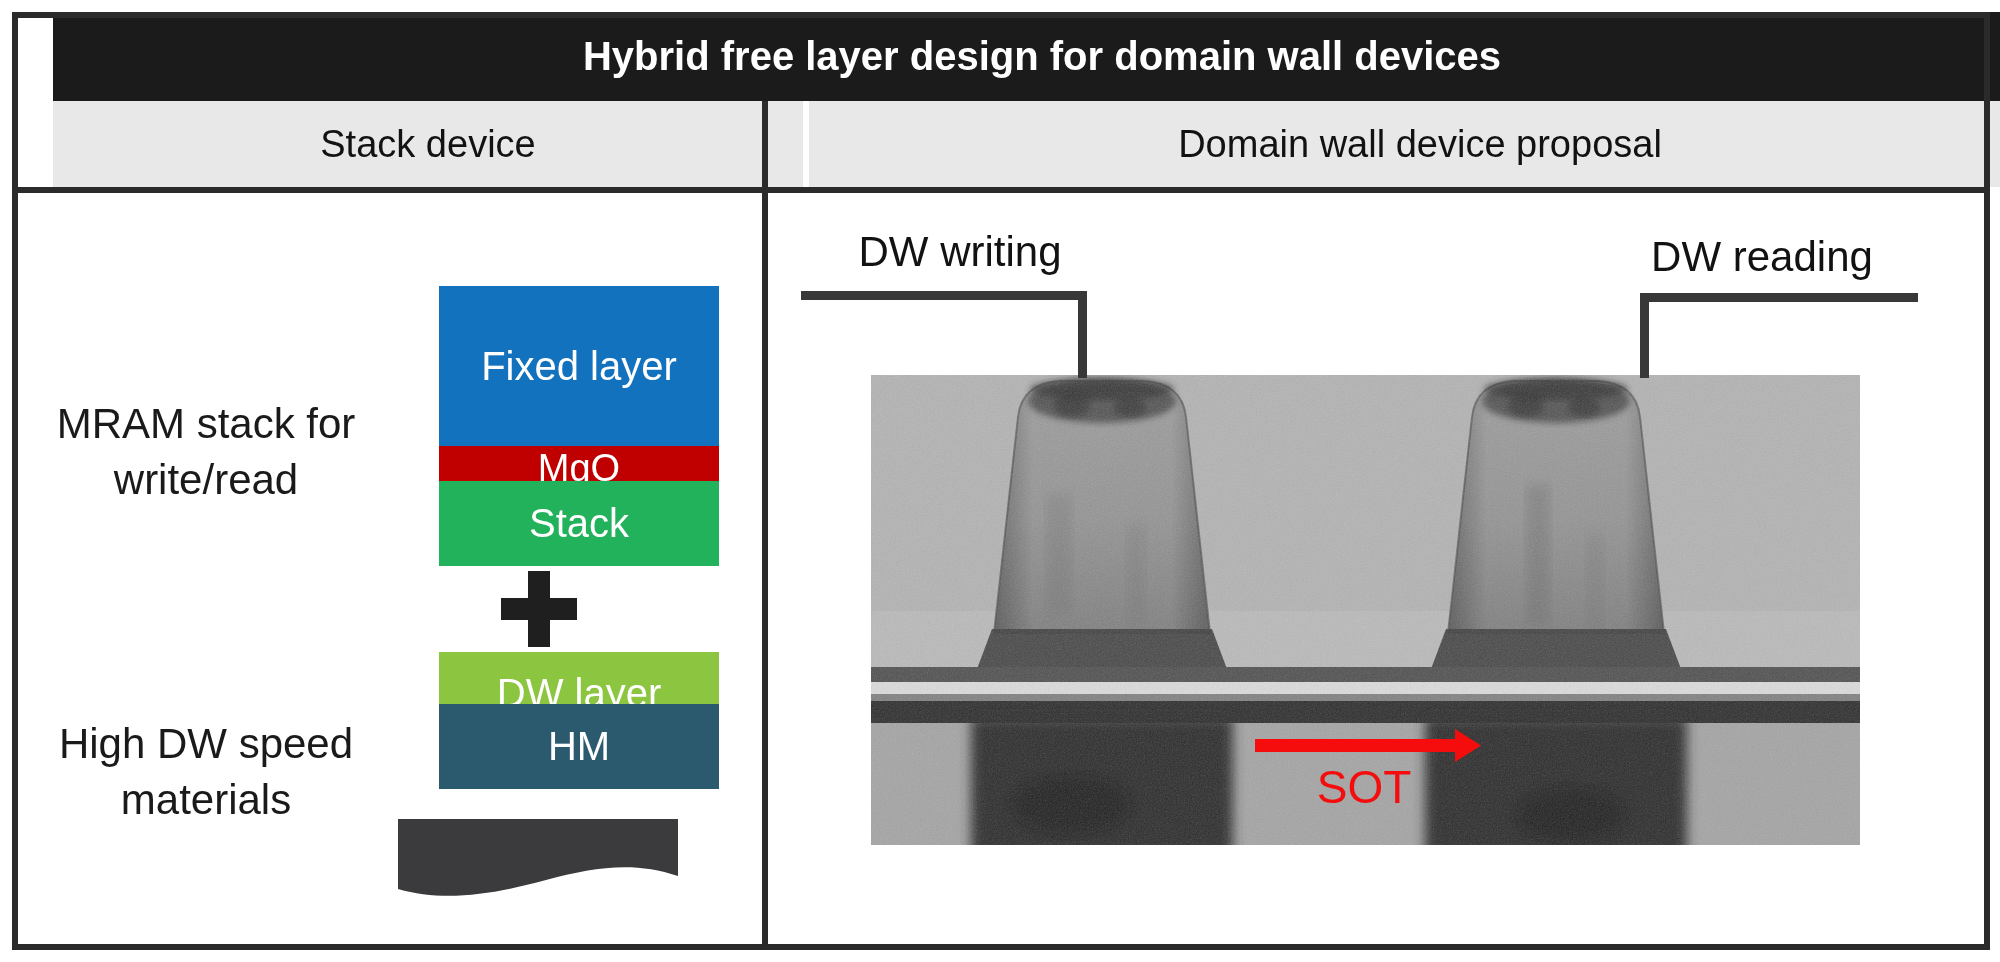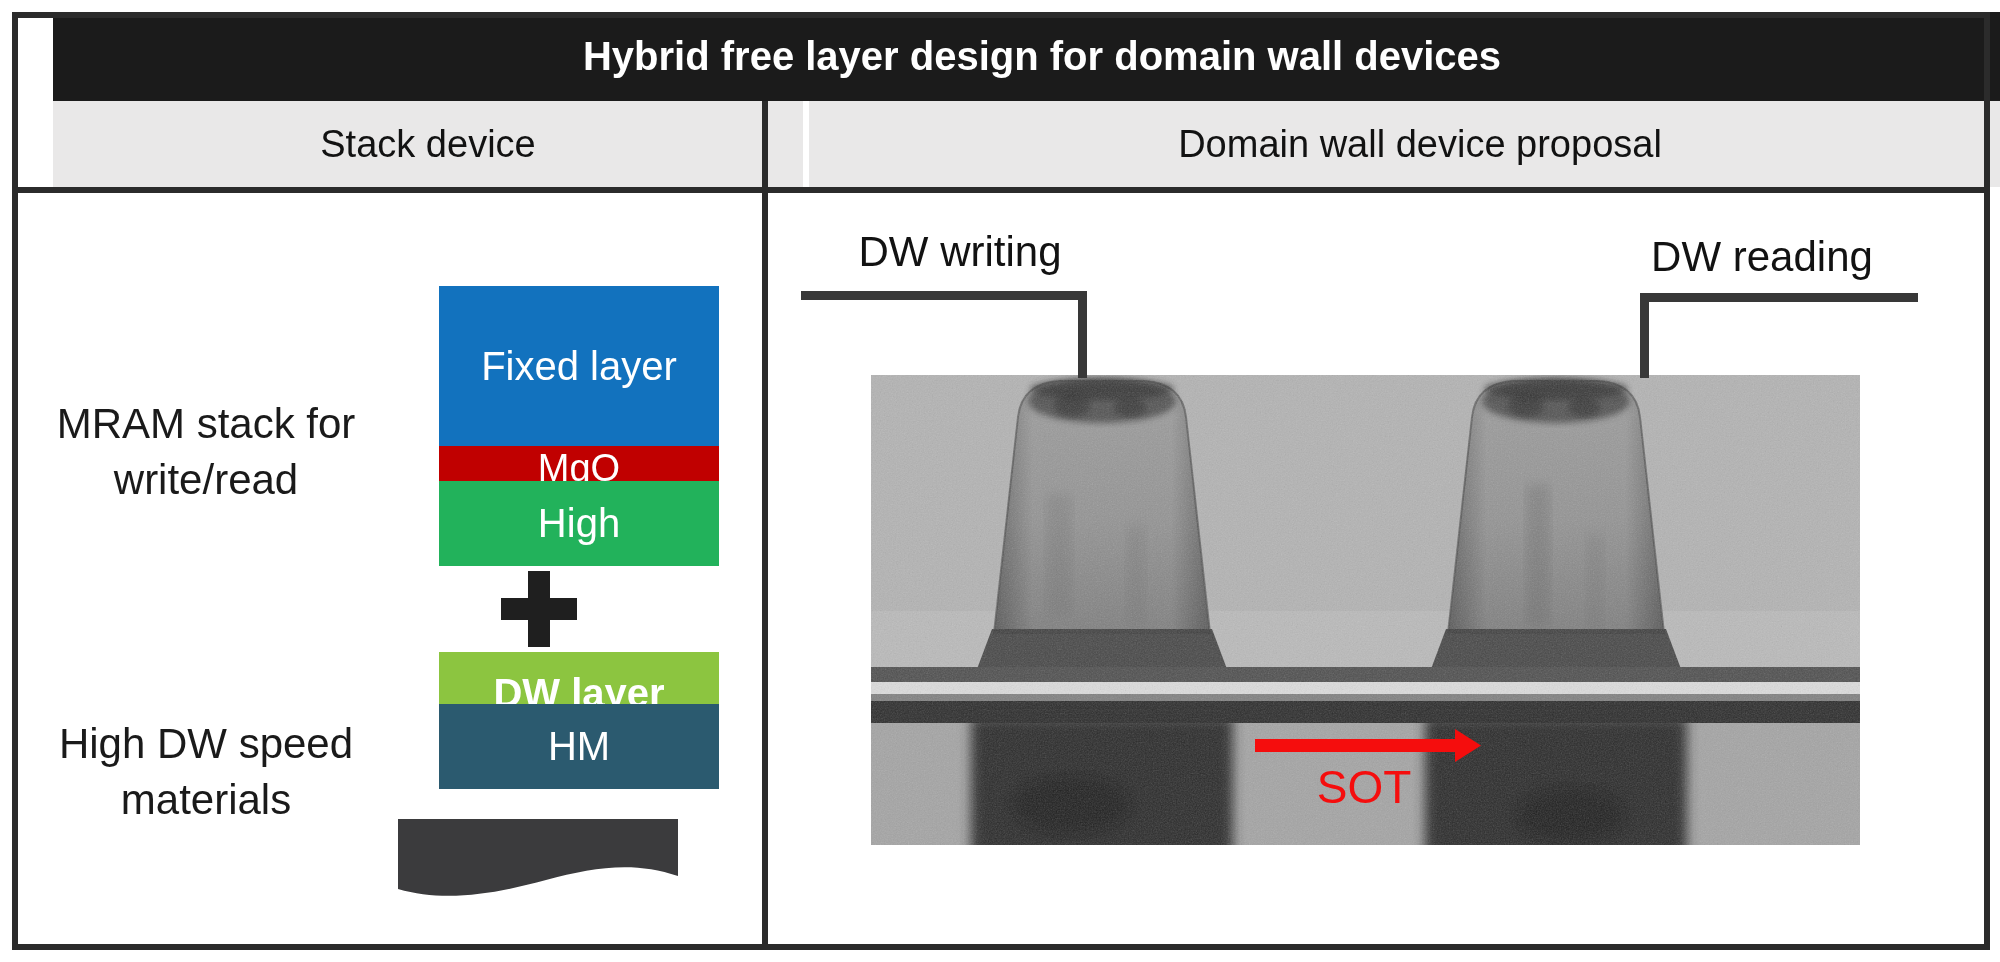--- a/index.html
+++ b/index.html
@@ -63,34 +63,34 @@
     <div>write/read</div>
   </div>
 
   <div class="abs layer layer-fixed center" style="background-color: rgb(18, 114, 190);">
     <span>Fixed layer</span>
   </div>
   <div class="abs layer layer-mgo center" style="background-color: rgb(192, 0, 0);">
     <span>MgO</span>
   </div>
   <div class="abs layer layer-cofeb center" style="background-color: rgb(34, 178, 91);">
-    <span>High</span>
+    <span>Stack</span>
   </div>
 
   <div class="abs plus">
     <div class="abs pv"></div>
     <div class="abs ph"></div>
   </div>
 
   <div class="abs side-label lbl-dw">
     <div>High DW speed</div>
     <div>materials</div>
   </div>
 
-  <div class="abs layer layer-dwl center" style="background-color: rgb(140, 197, 64); font-weight: bold;">
+  <div class="abs layer layer-dwl center" style="background-color: rgb(140, 197, 64);">
     <span>DW layer</span>
   </div>
   <div class="abs layer layer-hm center" style="background-color: rgb(43, 90, 111);">
     <span>HM</span>
   </div>
   <svg class="abs sub-svg" viewBox="0 0 280 92">
     <path d="M0,0 H280 V57 C236,42 196,48 148,61 C100,74 48,84 0,70 Z" fill="#3B3B3D"></path>
   </svg>
 
   <div class="abs probe-label lbl-write">DW writing</div>

